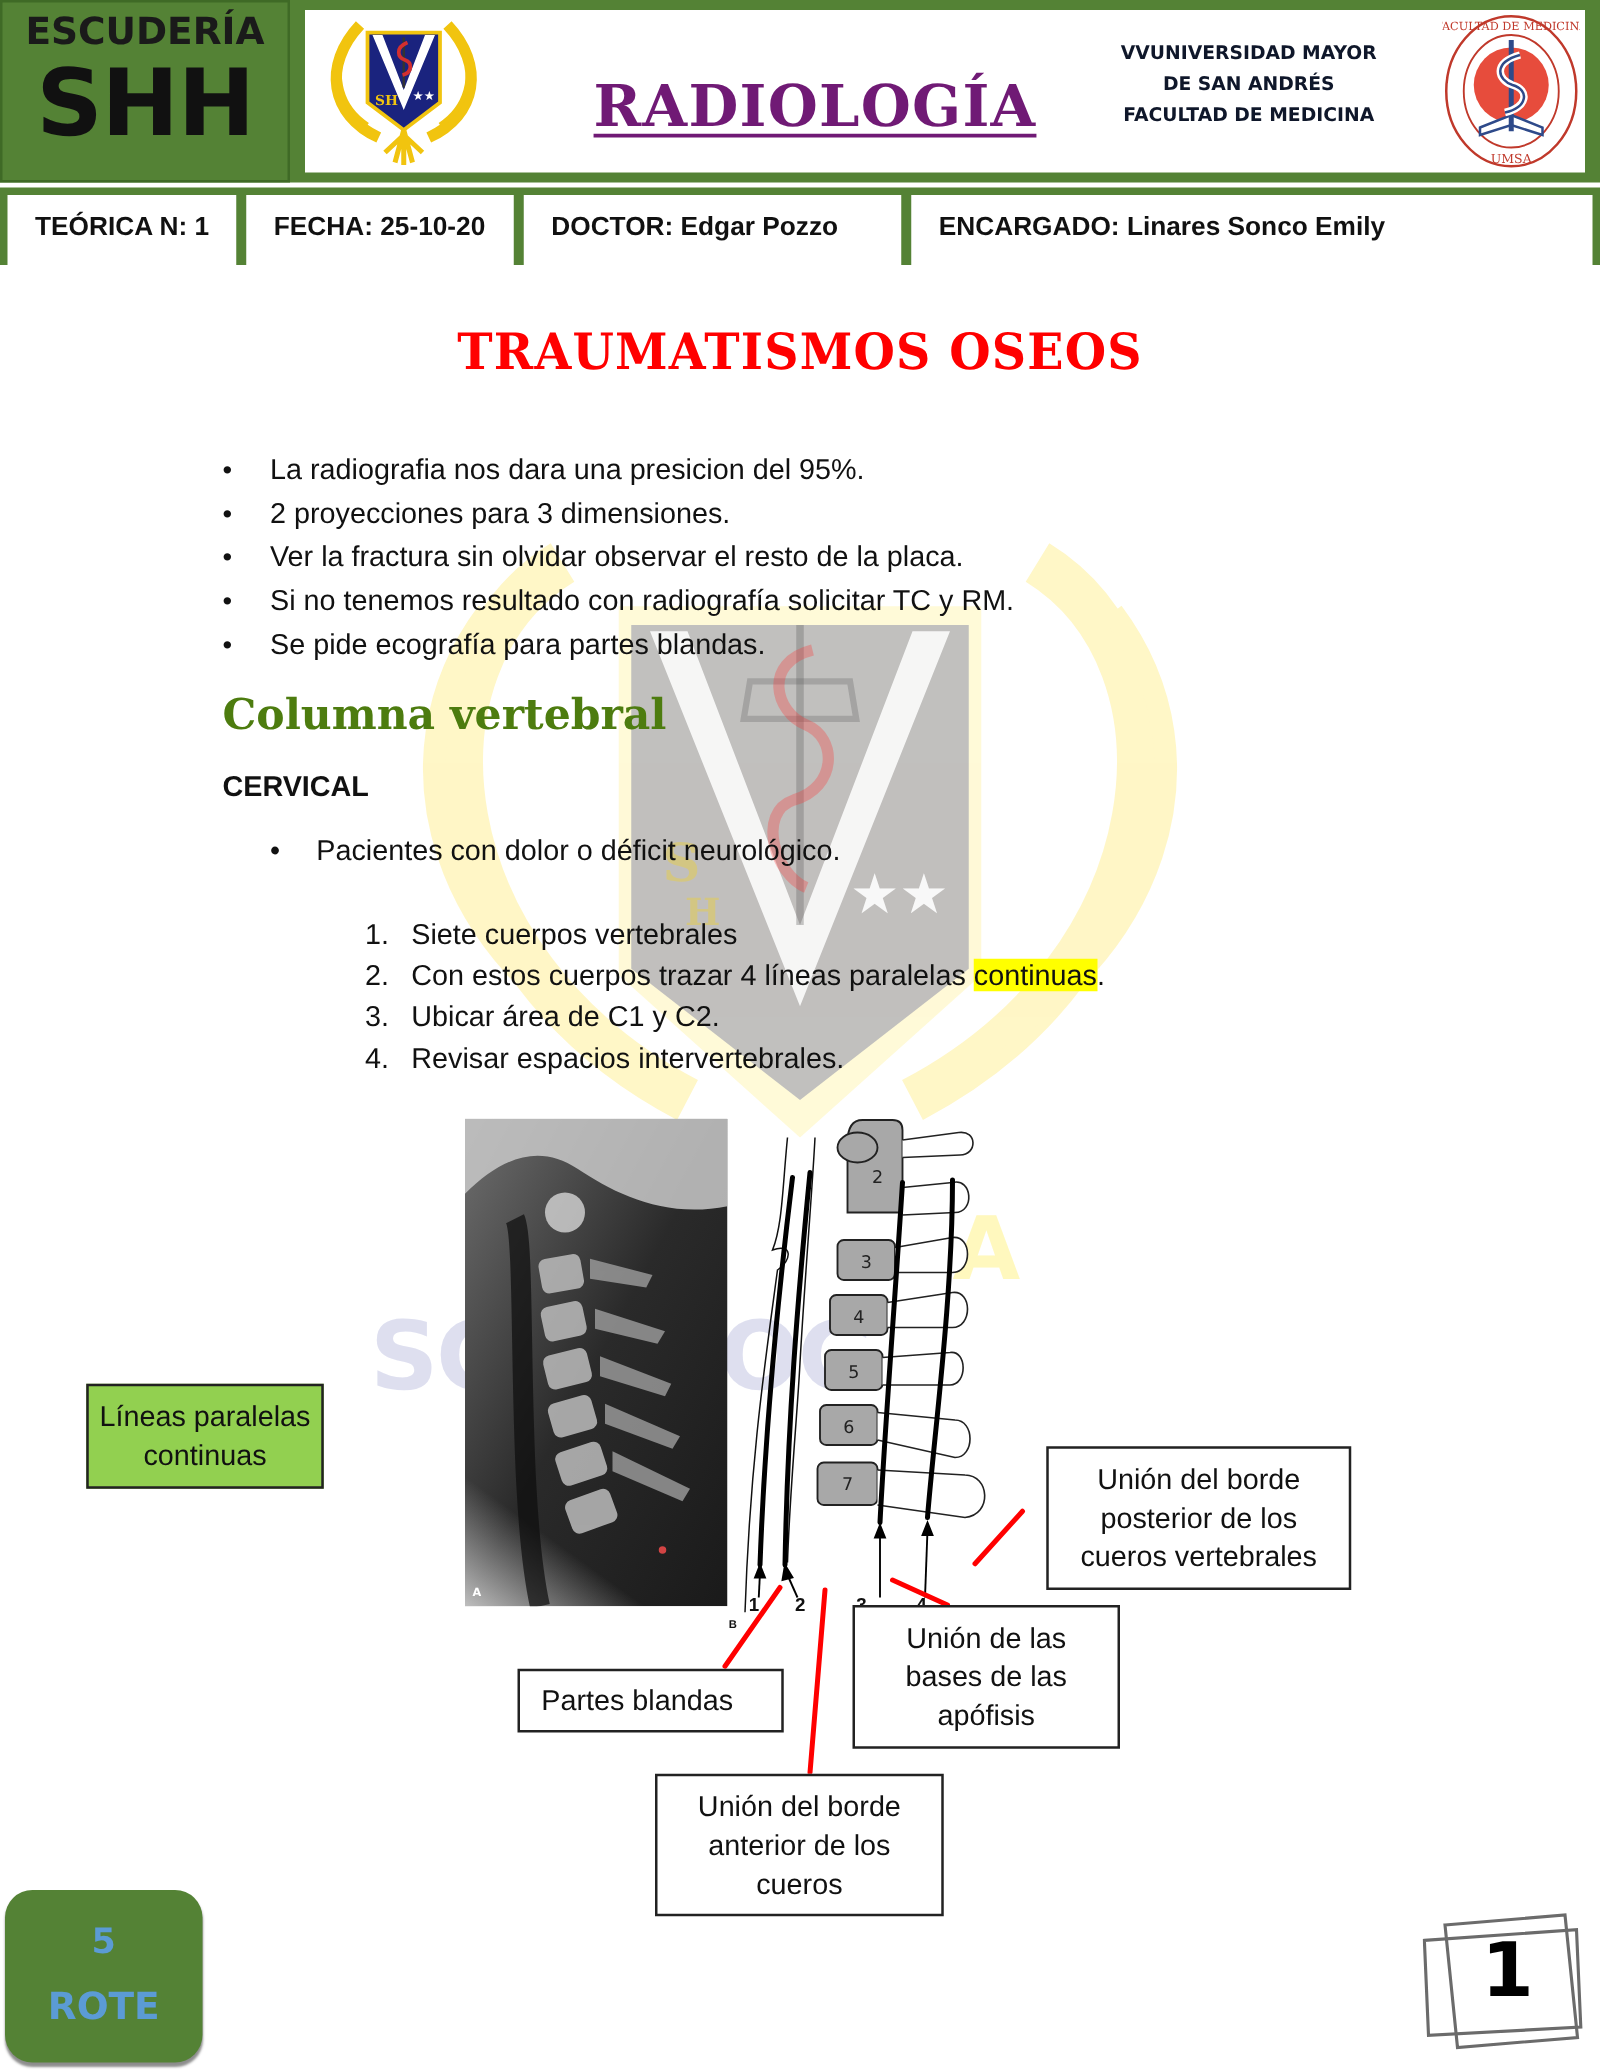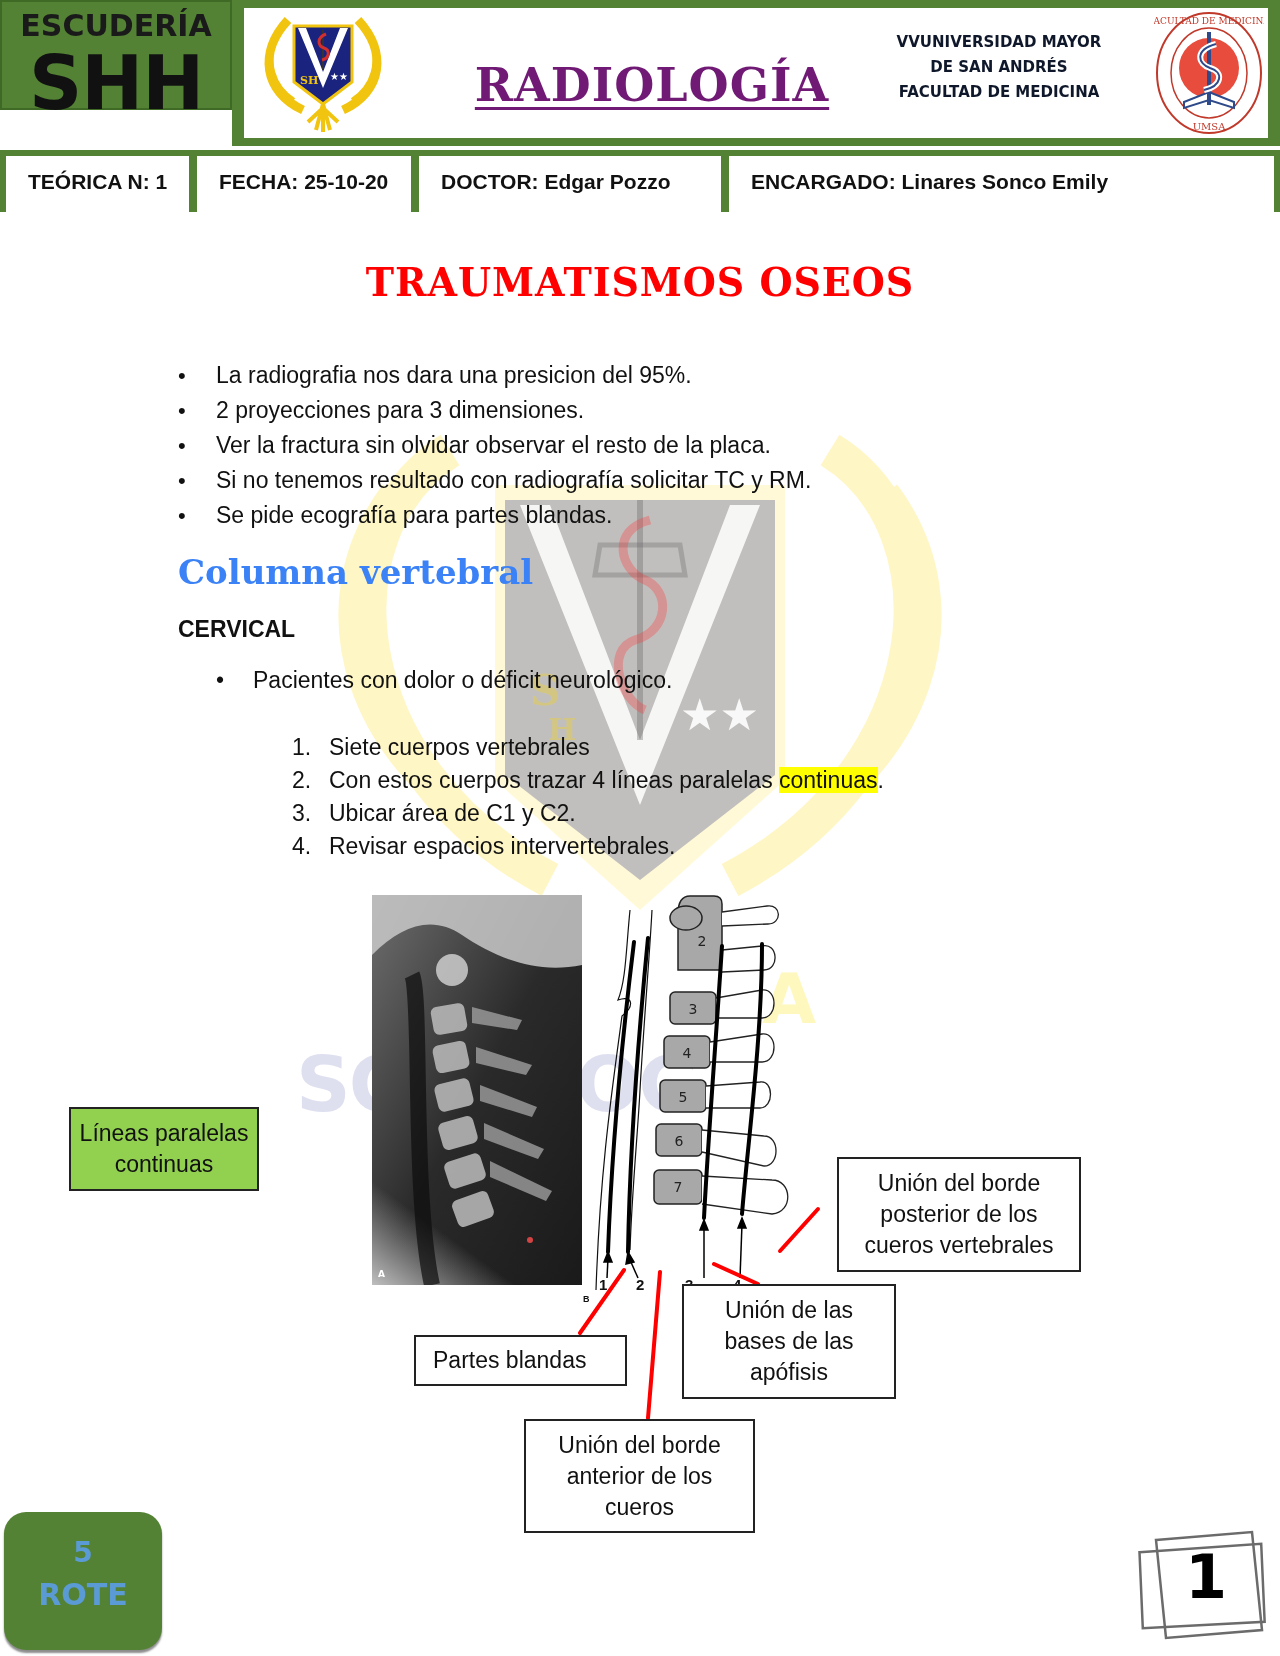--- a/index.html
+++ b/index.html
@@ -1,21 +1,21 @@
 <!DOCTYPE html>
 <html><head>
 <meta charset="utf-8">
 <style>
   * { box-sizing: border-box; margin: 0; padding: 0; }
   html, body { width: 1280px; height: 1656px; background: #ffffff; overflow: hidden; }
   body { position: relative; font-family: "Liberation Sans", sans-serif; color: #111; }
 
   
   .brand-box {
-    position: absolute; left: 0; top: 0; width: 232px; height: 110px;
+    position: absolute; left: 0; top: 0; width: 232px; height: 146px;
     background: #548235; border: 2px solid #3f6a26;
   }
   .brand-box .escuderia {
     position: absolute; left: 0; right: 0; top: 6px; text-align: center;
     font-family: "DejaVu Sans", sans-serif; font-weight: bold; font-size: 30px; color: #1a1a1a;
     letter-spacing: 0px;
   }
   .brand-box .shh {
     position: absolute; left: 0; right: 0; top: 38px; text-align: center;
     font-family: "DejaVu Sans", sans-serif; font-weight: bold; font-size: 74px; color: #111;
@@ -60,21 +60,21 @@
     position: absolute; left: 0; right: 0; top: 258px; text-align: center;
     font-family: "DejaVu Serif", serif; font-weight: bold; font-size: 40px; color: #ff0000;
     transform: scaleX(0.95); letter-spacing: 1px;
   }
   .bullets { position: absolute; left: 178px; top: 358px; list-style: none; }
   .bullets li { position: relative; font-size: 23px; line-height: 35px; padding-left: 38px; color: #111; }
   .bullets li::before { content: "\2022"; position: absolute; left: 0; top: 0; font-size: 22px; }
 
   .section-title {
     position: absolute; left: 178px; top: 552px;
-    font-family: "DejaVu Serif", serif; font-weight: bold; font-size: 34px; color: #3b82f6;
+    font-family: "DejaVu Serif", serif; font-weight: bold; font-size: 34px; color: #4d7c0f;
   }
   .sub-title { position: absolute; left: 178px; top: 616px; font-weight: bold; font-size: 23px; }
 
   .bullets2 { position: absolute; left: 216px; top: 663px; list-style: none; }
   .bullets2 li { position: relative; font-size: 23px; line-height: 35px; padding-left: 37px; }
   .bullets2 li::before { content: "\2022"; position: absolute; left: 0; top: 0; }
 
   .numbered { position: absolute; left: 292px; top: 731px; list-style: none; }
   .numbered li { position: relative; font-size: 23px; line-height: 33px; padding-left: 37px; }
   .numbered li .num { position: absolute; left: 0; top: 0; }
@@ -91,21 +91,21 @@
   .callout.green { background: #92d050; }
   .connectors { position: absolute; left: 0; top: 0; width: 1280px; height: 1656px; pointer-events: none; }
 
   
   .rote-badge {
     position: absolute; left: 4px; top: 1512px; width: 158px; height: 138px; border-radius: 22px;
     background: #548235; box-shadow: 0 3px 2px rgba(0,0,0,0.45);
     text-align: center; color: #5b9bd5; font-family: "DejaVu Sans", sans-serif; font-weight: bold;
   }
   .rote-badge .n { display: block; margin-top: 24px; font-size: 28px; }
-  .rote-badge .t { display: block; margin-top: 8px; font-size: 30px; }
+  .rote-badge .t { display: block; margin-top: 19px; font-size: 30px; }
   .page-num { position: absolute; left: 1138px; top: 1508px; width: 136px; height: 138px; }
   .page-num svg { position: absolute; left: 0; top: 0; }
   .page-num .digit {
     position: absolute; left: 0; right: 0; top: 34px; text-align: center;
     font-family: "DejaVu Sans", sans-serif; font-weight: bold; font-size: 60px; color: #000;
   }
 </style>
 </head>
 <body>
 

